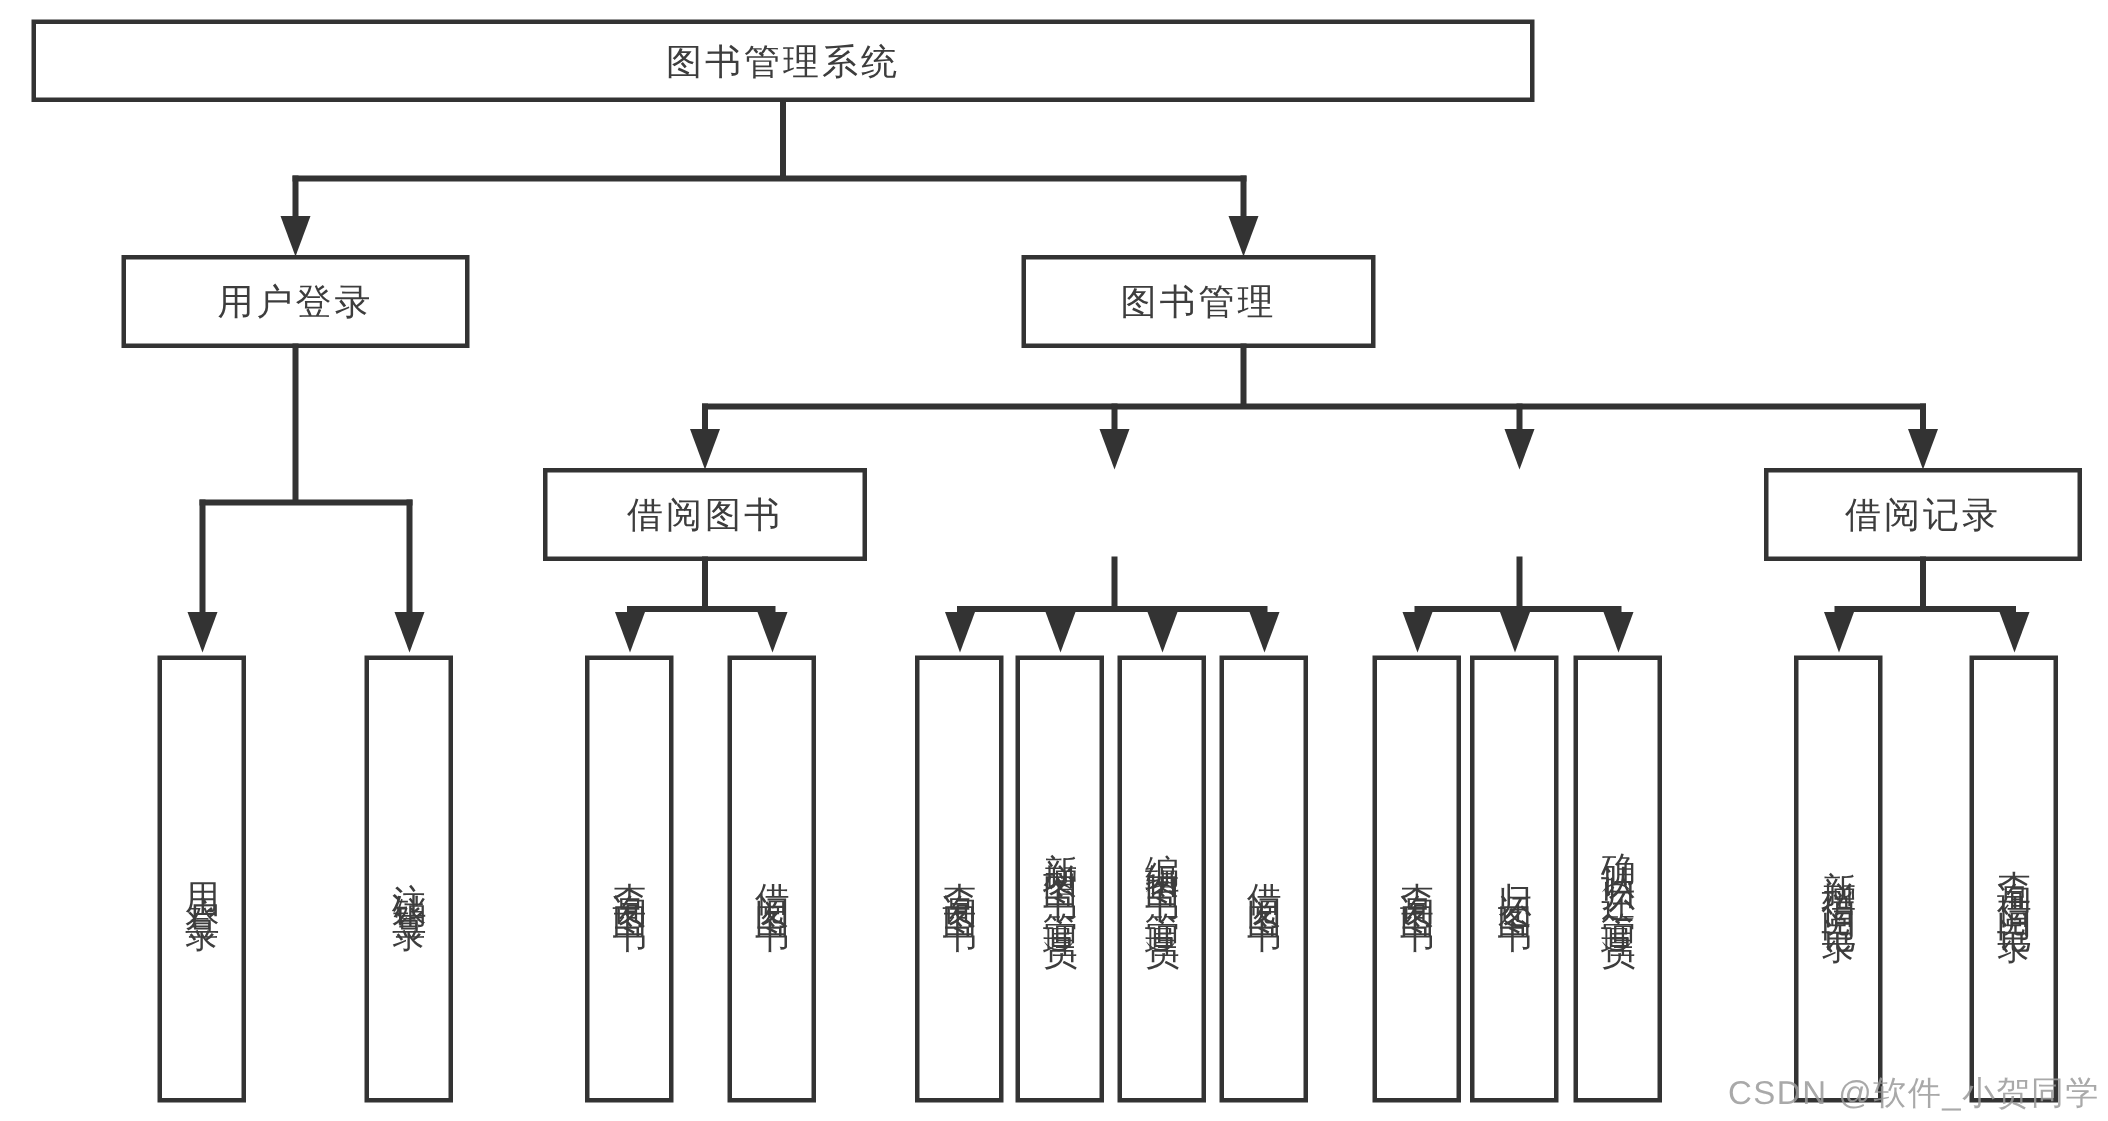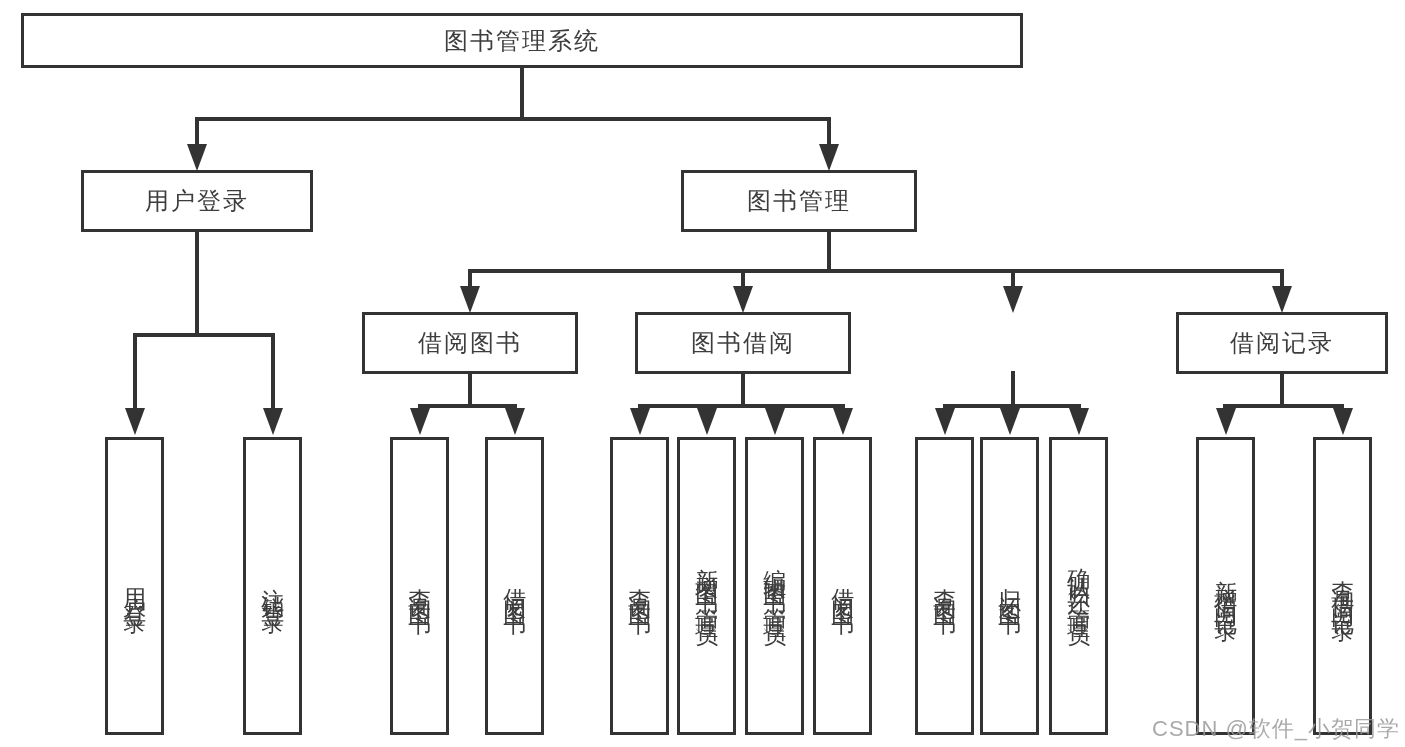--- a/index.html
+++ b/index.html
@@ -46,23 +46,20 @@
 
   <div class="node h" style="left:81px;top:170px;width:232px;height:62px">
     <span>用户登录</span>
   </div>
   <div class="node h" style="left:681px;top:170px;width:236px;height:62px">
     <span>图书管理</span>
   </div>
 
   <div class="node h" style="left:362px;top:312px;width:216px;height:62px">
     <span>借阅图书</span>
-  </div>
-  <div class="node h" style="left:635px;top:312px;width:216px;height:62px">
-    <span>图书借阅</span>
   </div>
   <div class="node h" style="left:1176px;top:312px;width:212px;height:62px">
     <span>借阅记录</span>
   </div>
 
   <div class="node v" style="left:105px;top:437px;width:59px;height:298px">
     <span>用户登录</span>
   </div>
   <div class="node v" style="left:243px;top:437px;width:59px;height:298px">
     <span>注销登录</span>

